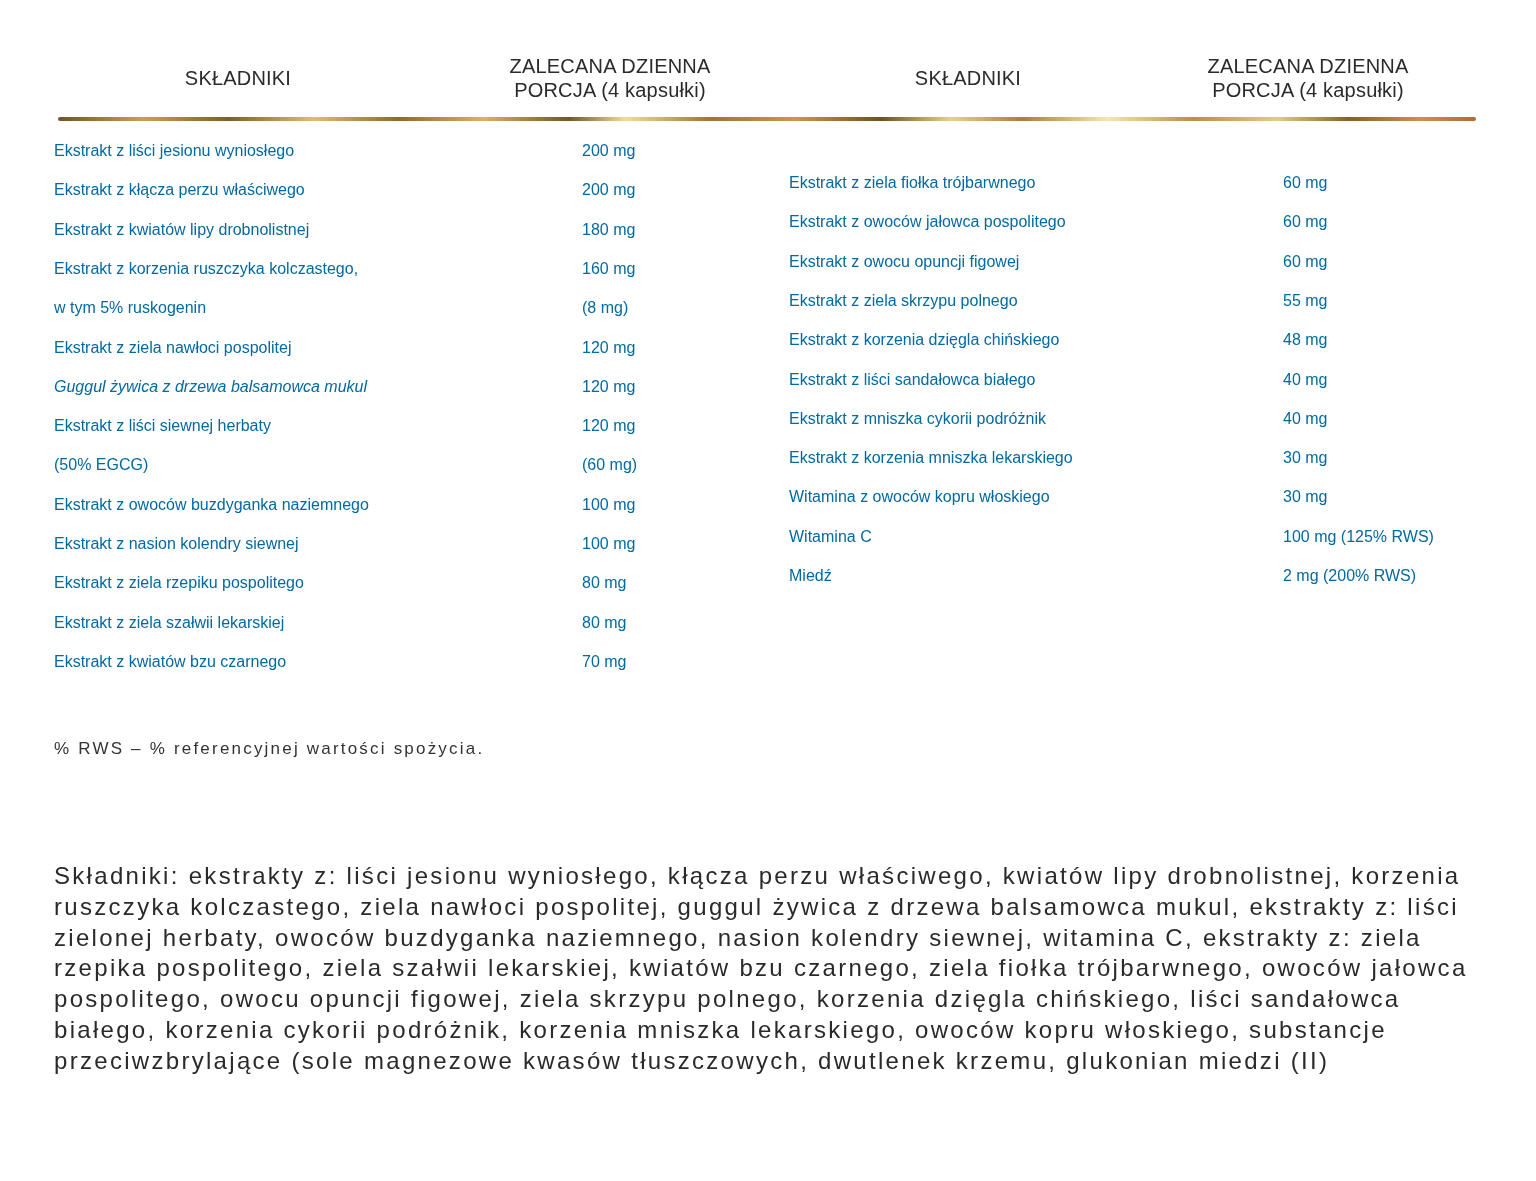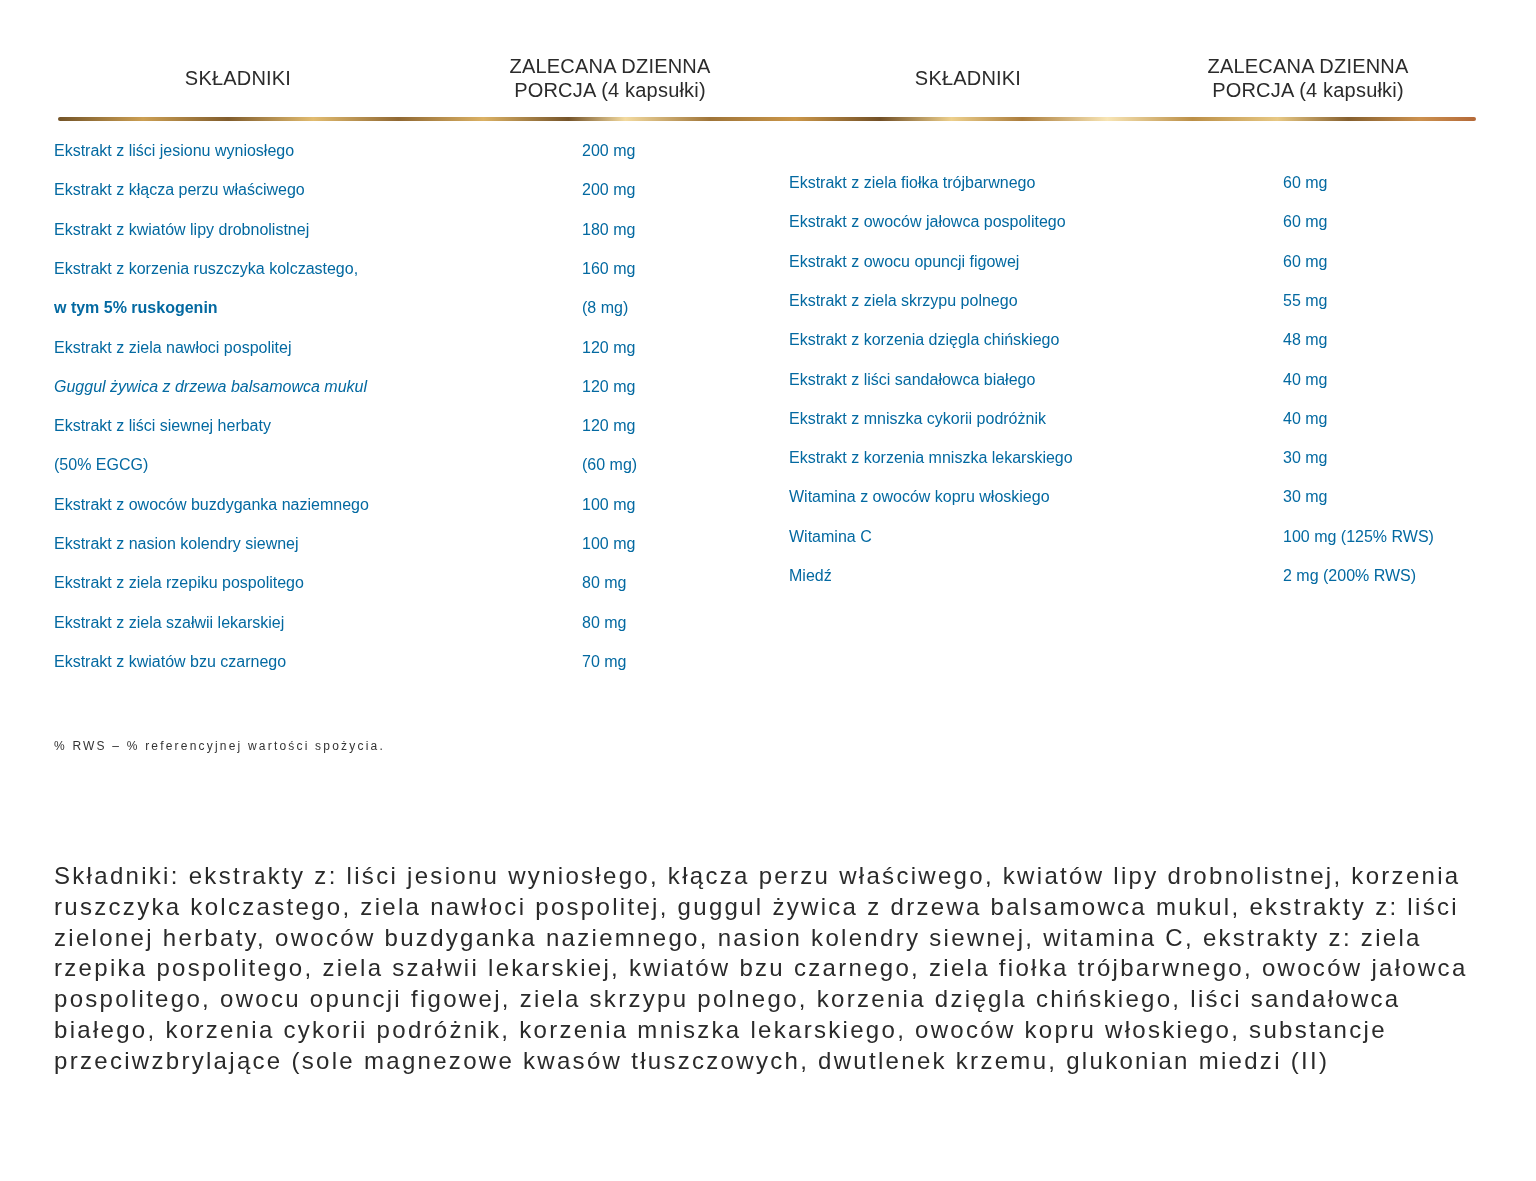--- a/index.html
+++ b/index.html
@@ -20,21 +20,21 @@
         #d9ad5c 30%, #6e4b1f 36%, #f2d89a 40%, #9a6d2e 46%, #c8913f 52%,
         #6a461b 58%, #eccd86 63%, #a77632 68%, #f7e3b0 74%, #b8893d 80%,
         #e6c57d 86%, #7f5724 91%, #c98b45 96%, #b0612e 100%);
       border-radius: 2px; opacity: 0.95;
     }
     .row {
       position: absolute; font-size: 16px; line-height: 24px; color: #0369a1;
       white-space: nowrap;
     }
     .footnote {
-      position: absolute; left: 54px; top: 739px; font-size: 12px;
+      position: absolute; left: 54px; top: 739px; font-size: 17px;
       letter-spacing: 2.2px; color: #333;
     }
     .composition {
       position: absolute; left: 54px; top: 861px; width: 1440px;
       font-size: 24px; line-height: 30.8px; letter-spacing: 2.3px; color: #2a2a2a;
     }
   </style>
 </head>
 <body>
 
@@ -54,21 +54,21 @@
 
 <div id="left-rows">
     <div class="row" style="left: 54px; top: 139px;">Ekstrakt z liści jesionu wyniosłego</div>
     <div class="row" style="left: 582px; top: 139px;">200 mg</div>
     <div class="row" style="left: 54px; top: 178.3px;">Ekstrakt z kłącza perzu właściwego</div>
     <div class="row" style="left: 582px; top: 178.3px;">200 mg</div>
     <div class="row" style="left: 54px; top: 217.6px;">Ekstrakt z kwiatów lipy drobnolistnej</div>
     <div class="row" style="left: 582px; top: 217.6px;">180 mg</div>
     <div class="row" style="left: 54px; top: 256.9px;">Ekstrakt z korzenia ruszczyka kolczastego,</div>
     <div class="row" style="left: 582px; top: 256.9px;">160 mg</div>
-    <div class="row" style="left: 54px; top: 296.2px; font-weight: bold;">w tym 5% ruskogenin</div>
+    <div class="row" style="left: 54px; top: 296.2px;">w tym 5% ruskogenin</div>
     <div class="row" style="left: 582px; top: 296.2px;">(8 mg)</div>
     <div class="row" style="left: 54px; top: 335.5px;">Ekstrakt z ziela nawłoci pospolitej</div>
     <div class="row" style="left: 582px; top: 335.5px;">120 mg</div>
     <div class="row" style="left: 54px; top: 374.8px; font-style: italic;">Guggul żywica z drzewa balsamowca mukul</div>
     <div class="row" style="left: 582px; top: 374.8px;">120 mg</div>
     <div class="row" style="left: 54px; top: 414.1px;">Ekstrakt z liści siewnej herbaty</div>
     <div class="row" style="left: 582px; top: 414.1px;">120 mg</div>
     <div class="row" style="left: 54px; top: 453.4px;">(50% EGCG)</div>
     <div class="row" style="left: 582px; top: 453.4px;">(60 mg)</div>
     <div class="row" style="left: 54px; top: 492.7px;">Ekstrakt z owoców buzdyganka naziemnego</div>

